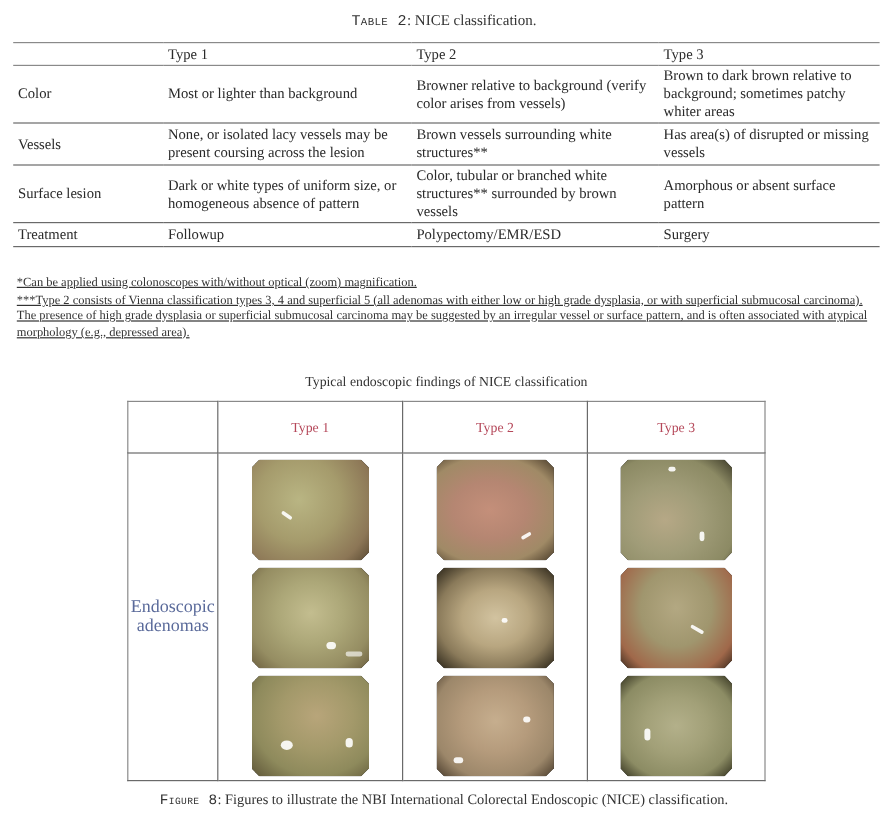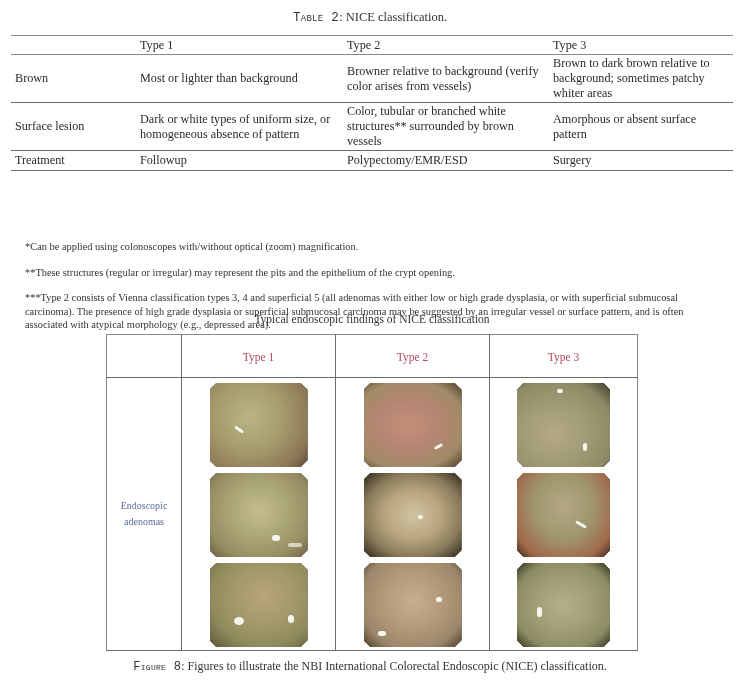--- a/index.html
+++ b/index.html
@@ -28,21 +28,21 @@
     .nice-table tr.body-row td { border-bottom: 1px solid #6a6a6a; }
     .nice-table tr.last-row td { border-bottom: 1.5px solid #6a6a6a; }
     .col-label { width: 117px; }
     .col-t1 { width: 199px; }
     .col-t2 { width: 198px; }
 
     .footnotes {
       position: absolute; left: 13px; top: 228px; width: 720px;
       font-size: 10.4px; line-height: 13.6px; color: #333;
     }
-    .footnotes p { margin: 12px; }
+    .footnotes p { margin: 1px; text-decoration: underline; }
 
     .figure-heading {
       position: absolute; left: 106px; top: 313px; width: 532px;
       text-align: center; font-size: 11.5px; color: #333;
     }
 
     .figure-table {
       position: absolute; left: 106px; top: 334px;
       border-collapse: collapse;
     }
@@ -50,21 +50,21 @@
       border: 1px solid #6a6a6a; padding: 0; text-align: center; vertical-align: middle;
     }
     .figure-table tr.fig-header td { height: 42px; }
     .figure-table .fc0 { width: 74px; border-left: 1.5px solid #8a8a8a; }
     .figure-table .fc1 { width: 153px; }
     .figure-table .fc2 { width: 153px; }
     .figure-table .fc3 { width: 147px; border-right: 1.5px solid #8a8a8a; }
     .figure-table tr.fig-header td { border-top: 1.5px solid #8a8a8a; }
     .figure-table tr.fig-body td { border-bottom: 1.5px solid #6a6a6a; height: 272px; vertical-align: top; }
     .type-label { color: #b5485a; font-size: 11.5px; }
-    .findings-label { color: #5a6a9a; font-size: 10px; line-height: 16px; }
+    .findings-label { color: #5a6a9a; font-size: 15px; line-height: 16px; }
     .findings-cell { vertical-align: middle !important; }
 
     .img-stack { display: flex; flex-direction: column; align-items: center; gap: 6px; padding-top: 5px; }
     .endo-img {
       width: 98px; height: 84px; position: relative; overflow: hidden;
       clip-path: polygon(7% 0, 93% 0, 100% 8%, 100% 92%, 93% 100%, 7% 100%, 0 92%, 0 8%);
       background: #111;
     }
     .endo-img .tex { position: absolute; inset: 0; }
     .endo-img .spec {
@@ -85,43 +85,48 @@
 
 <table class="nice-table">
   <tbody>
       <tr class="header-row">
     <th class="col-label"></th>
     <th class="col-t1">Type 1</th>
     <th class="col-t2">Type 2</th>
     <th>Type 3</th>
   </tr>
   <tr class="body-row" style="height:48px">
-    <td>Brown</td>
+    <td>Color</td>
     <td>Most or lighter than background</td>
     <td>Browner relative to background (verify color arises from vessels)</td>
     <td>Brown to dark brown relative to background; sometimes patchy whiter areas</td>
+  </tr>
+  <tr class="body-row" style="height:35px">
+    <td>Vessels</td>
+    <td>None, or isolated lacy vessels may be present coursing across the lesion</td>
+    <td>Brown vessels surrounding white structures**</td>
+    <td>Has area(s) of disrupted or missing vessels</td>
   </tr>
   <tr class="body-row" style="height:48px">
     <td>Surface lesion</td>
     <td>Dark or white types of uniform size, or homogeneous absence of pattern</td>
     <td>Color, tubular or branched white structures** surrounded by brown vessels</td>
     <td>Amorphous or absent surface pattern</td>
   </tr>
   <tr class="body-row last-row" style="height:20px">
     <td>Treatment</td>
     <td>Followup</td>
     <td>Polypectomy/EMR/ESD</td>
     <td>Surgery</td>
   </tr>
 </tbody>
   </table>
 
 <div class="footnotes">
   <p>*Can be applied using colonoscopes with/without optical (zoom) magnification.</p>
-  <p>**These structures (regular or irregular) may represent the pits and the epithelium of the crypt opening.</p>
   <p>***Type 2 consists of Vienna classification types 3, 4 and superficial 5 (all adenomas with either low or high grade dysplasia, or with superficial submucosal carcinoma). The presence of high grade dysplasia or superficial submucosal carcinoma may be suggested by an irregular vessel or surface pattern, and is often associated with atypical morphology (e.g., depressed area).</p>
 </div>
 
 <div class="figure-heading">Typical endoscopic findings of NICE classification</div>
 
 <table class="figure-table">
   <tbody>
       <tr class="fig-header">
     <td class="fc0"></td>
     <td class="fc1"><span class="type-label">Type 1</span></td>

